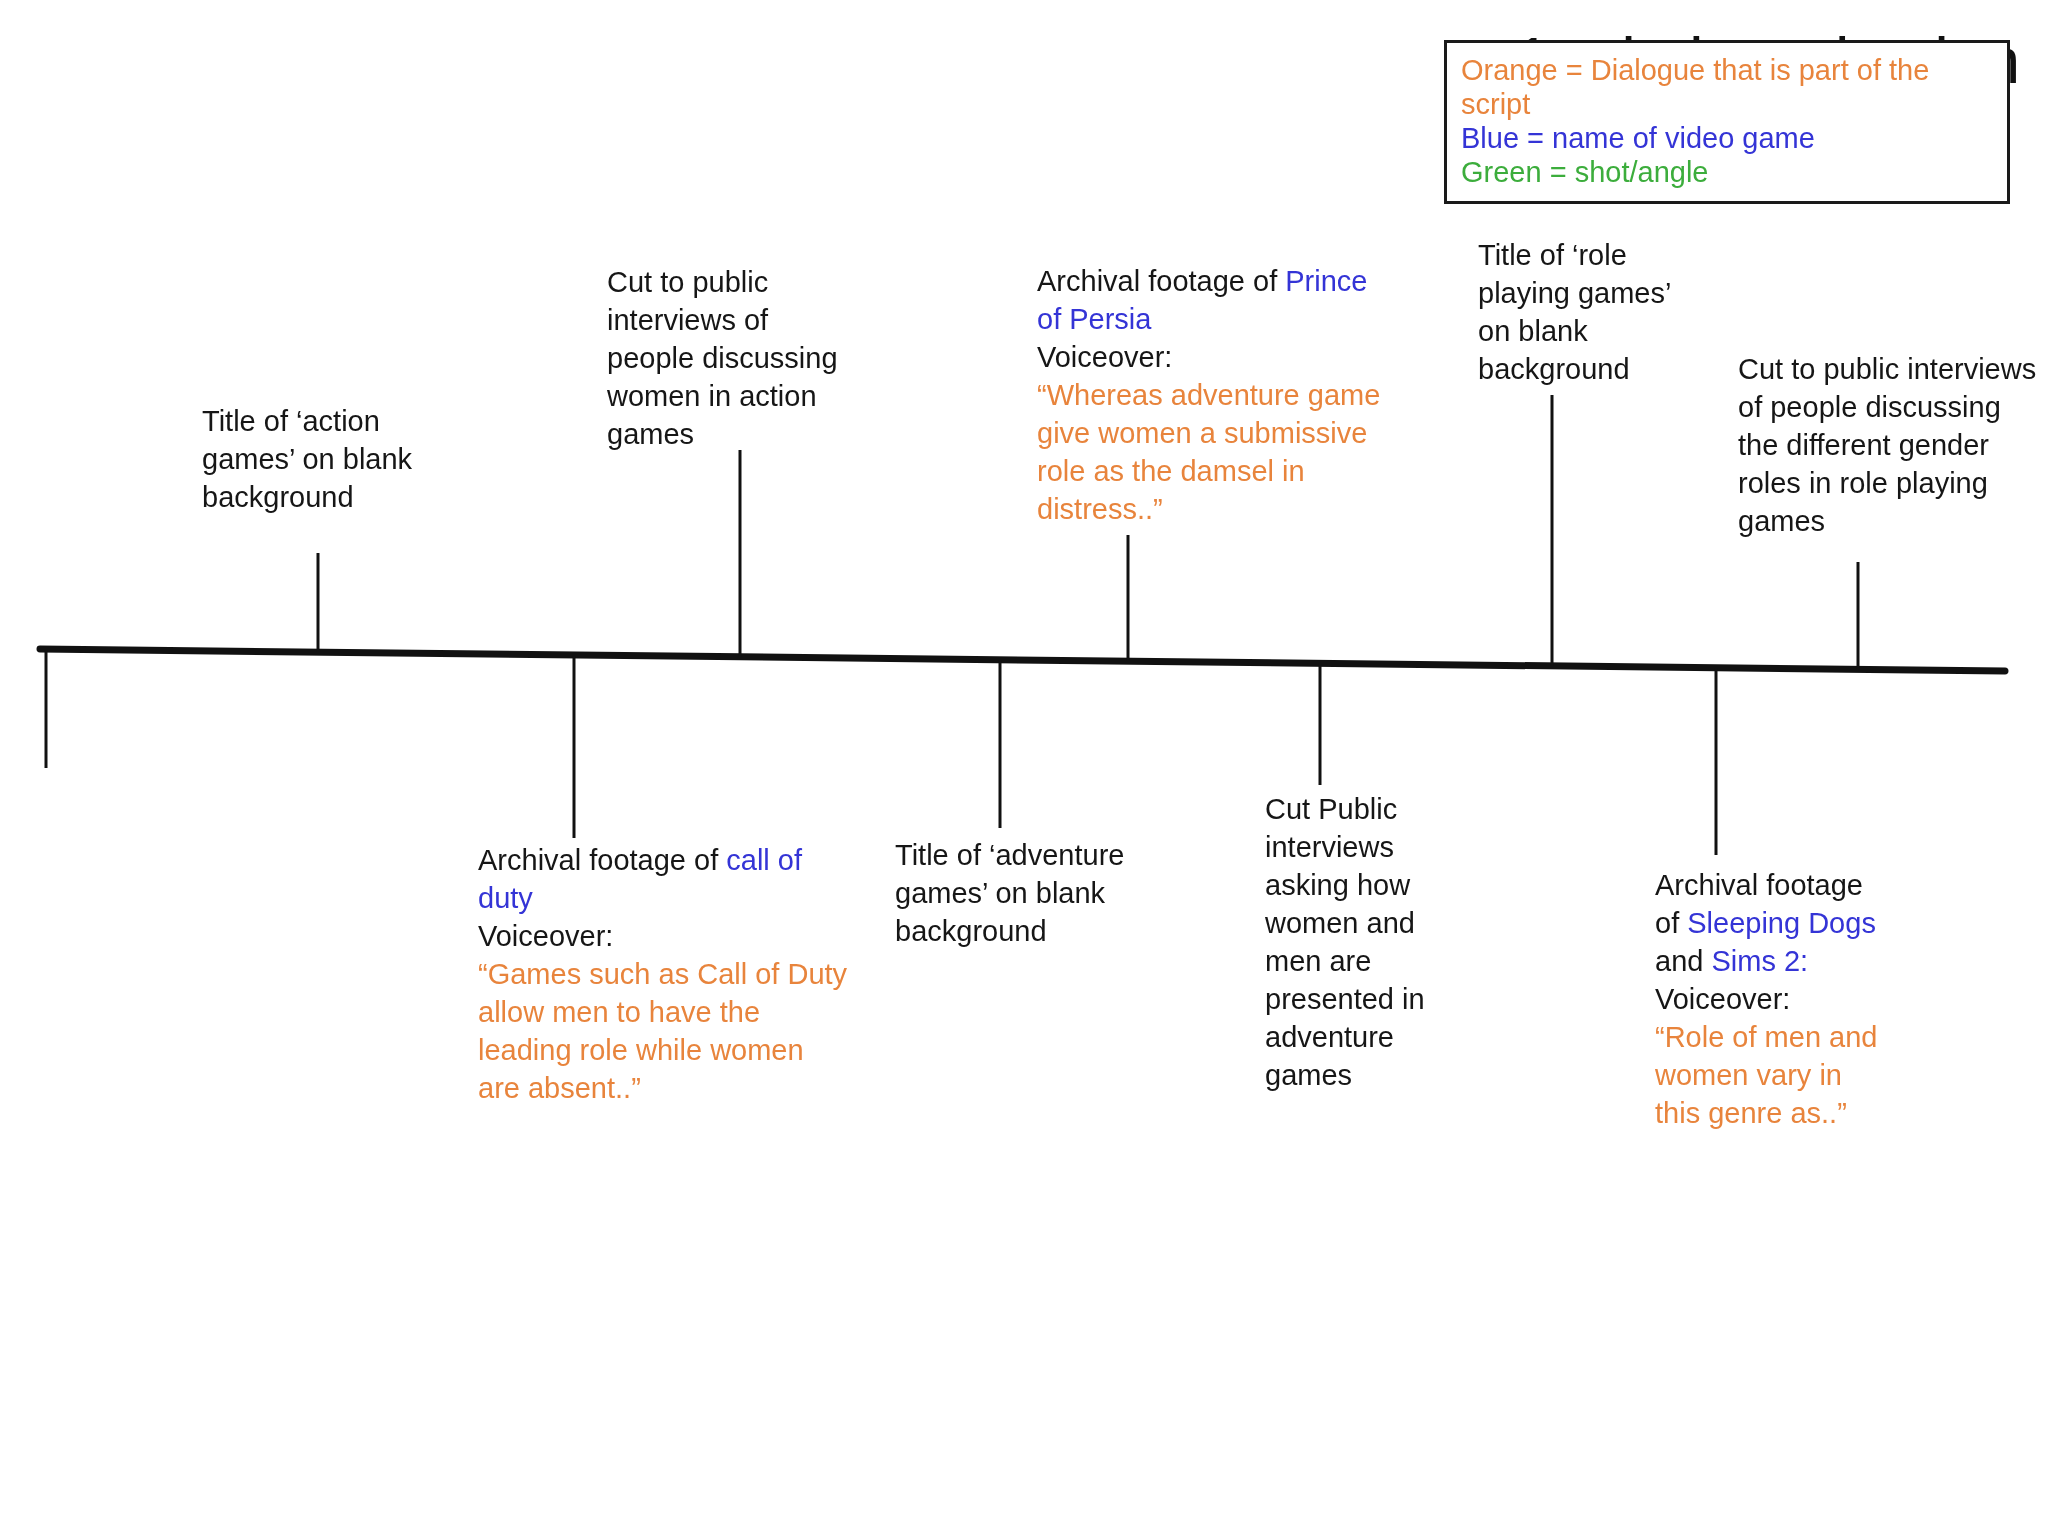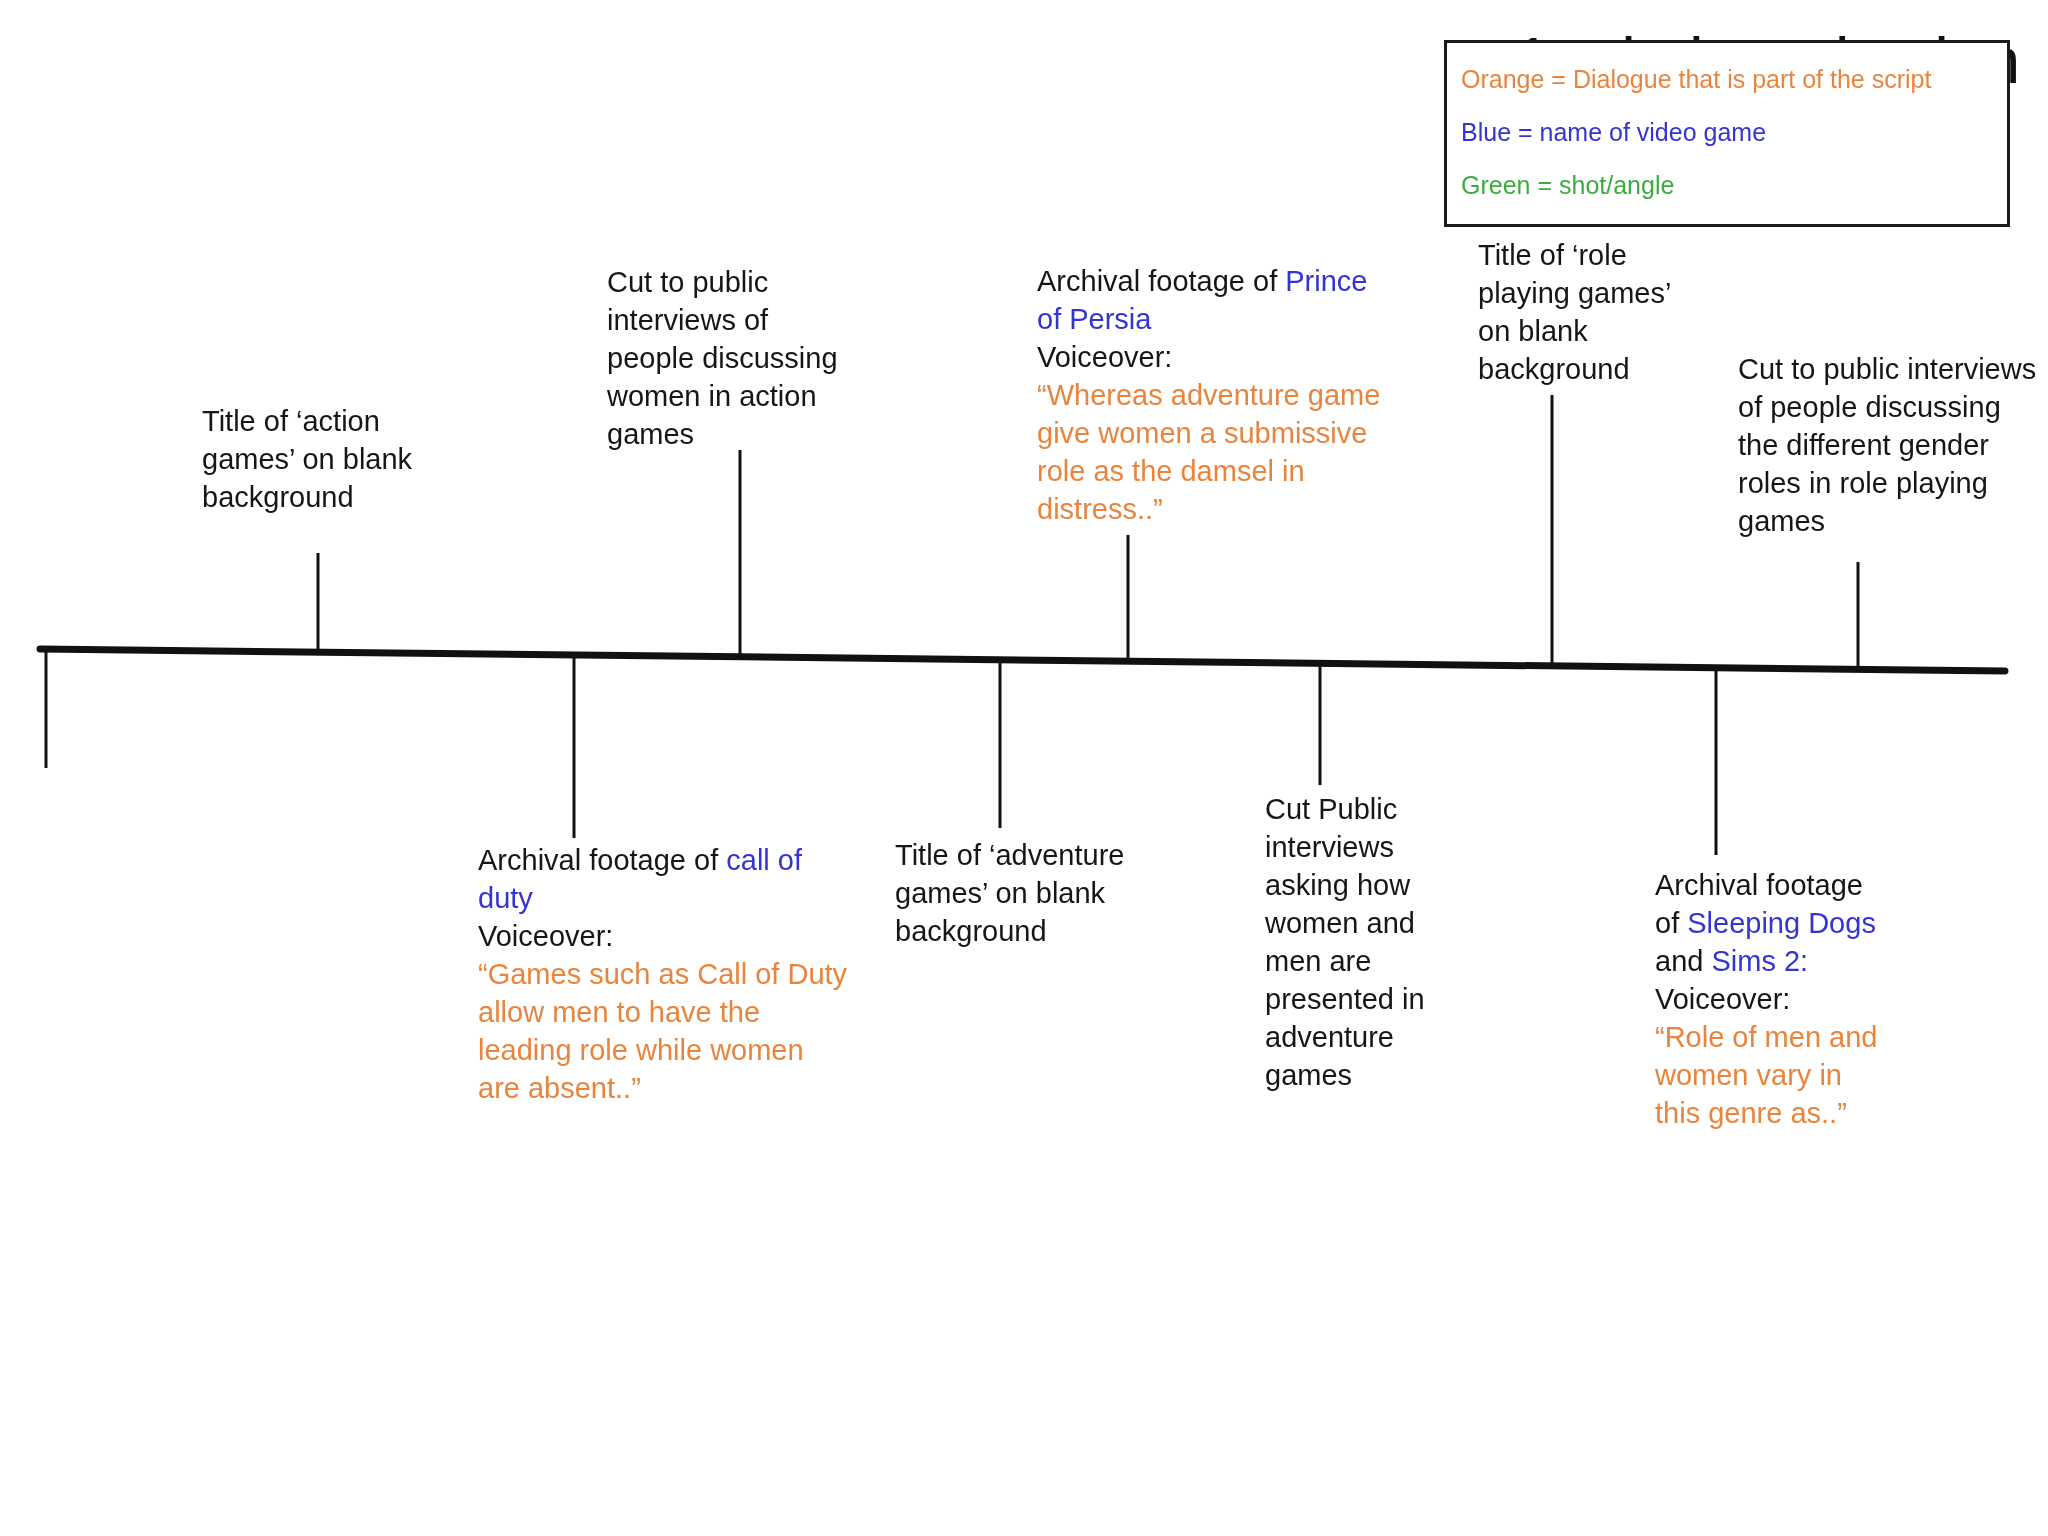--- a/index.html
+++ b/index.html
@@ -29,22 +29,22 @@
   }
   .legend {
     position: absolute;
     left: 1444px;
     top: 40px;
     width: 566px;
     box-sizing: border-box;
     border: 3px solid #1a1a1a;
     background: #ffffff;
     padding: 10px 12px 12px 14px;
-    font-size: 25px;
-    line-height: 53px;
+    font-size: 29px;
+    line-height: 34px;
   }
   .c-orange { color: #E8843C; }
   .c-blue   { color: #3434D6; }
   .c-green  { color: #3CAD3C; }
   .c-black  { color: #161616; }
 
   .timeline-svg {
     position: absolute;
     left: 0;
     top: 0;

